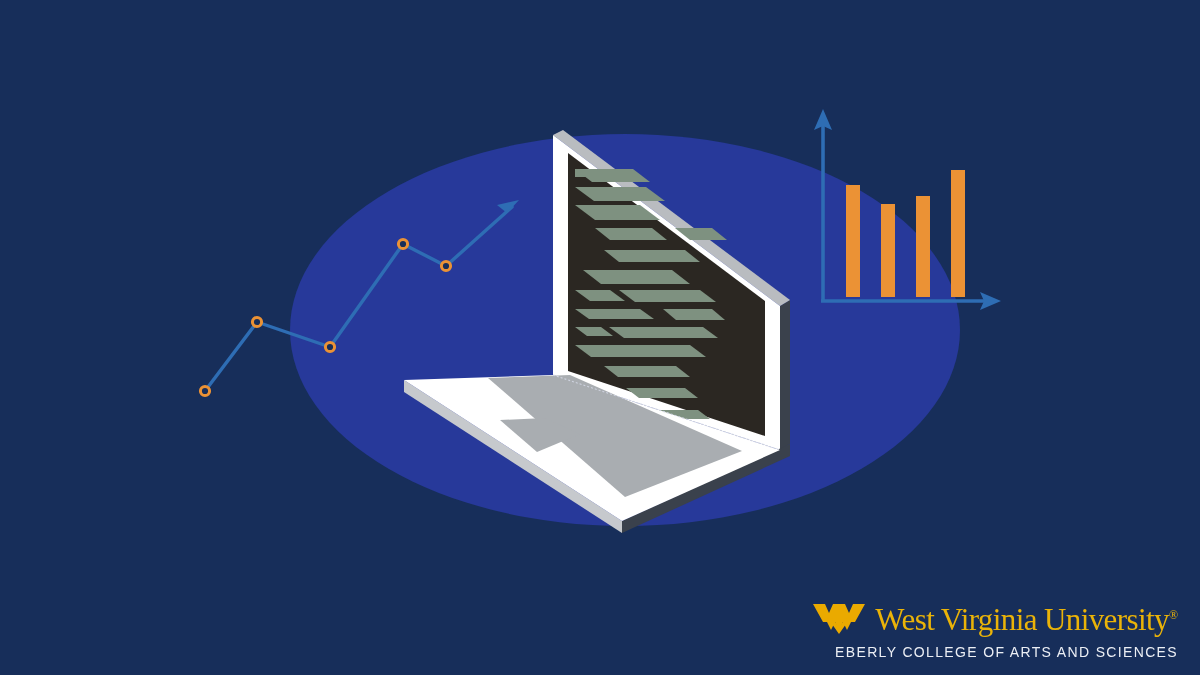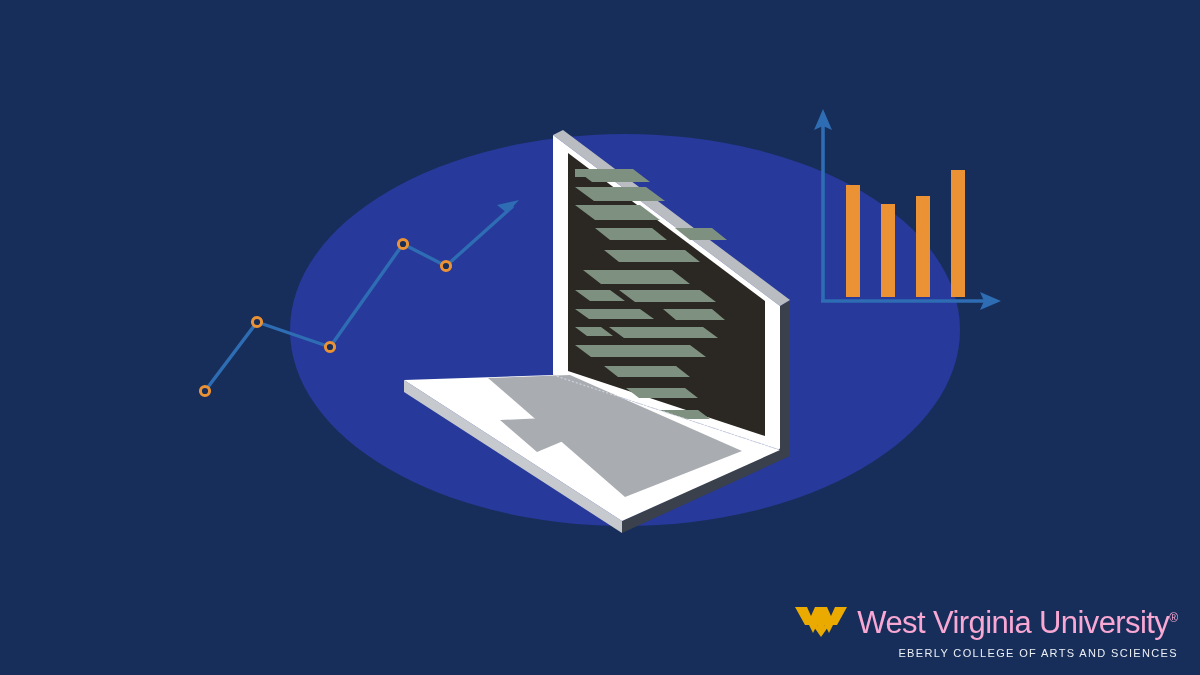--- a/index.html
+++ b/index.html
@@ -37,36 +37,36 @@
   }
   .brand-row {
     display: flex;
     align-items: center;
     gap: 9px;
   }
   .wv-mark {
     display: block;
   }
   .brand-name {
-    color: #f9a8d4;
-    font-family: Liberation Sans, sans-serif;
+    color: #eab308;
+    font-family: Liberation Serif, serif;
     font-size: 31px;
     letter-spacing: -0.6px;
     white-space: nowrap;
   }
   .brand-name .reg {
     font-size: 12px;
     vertical-align: super;
     letter-spacing: 0;
   }
   .brand-sub {
     margin-top: 9px;
     color: #eceff5;
     font-family: "Liberation Sans", sans-serif;
-    font-size: 11px;
+    font-size: 14px;
     letter-spacing: 1.35px;
     white-space: nowrap;
   }
 </style>
 </head>
 <body>
 
 <div id="stage">
 
   <svg class="layer" viewBox="0 0 1200 675">

